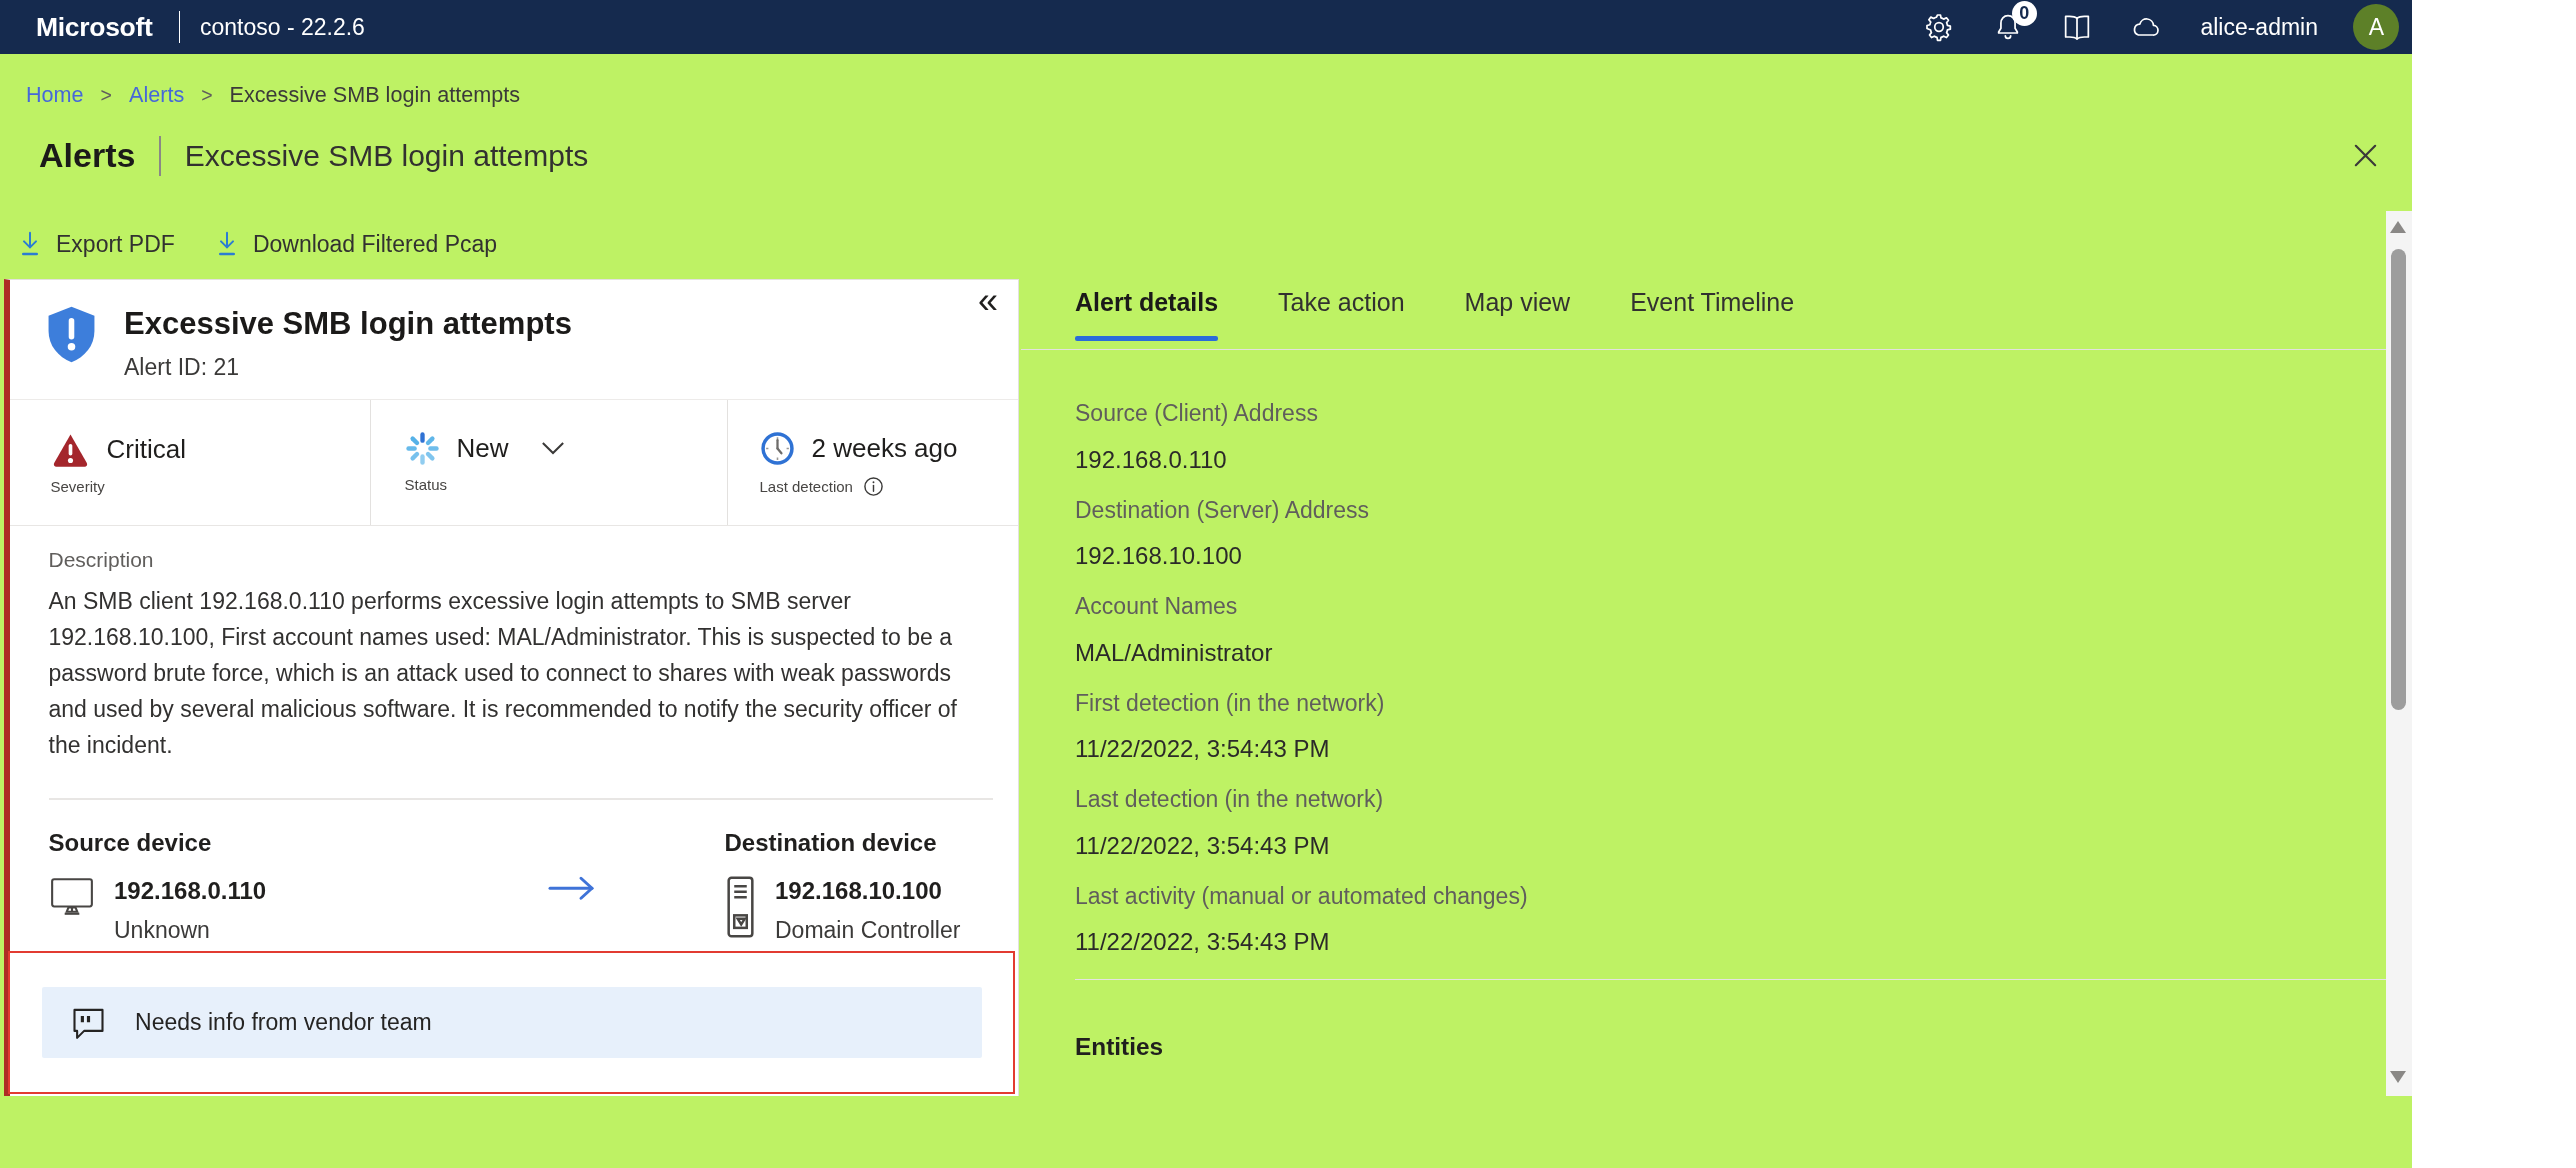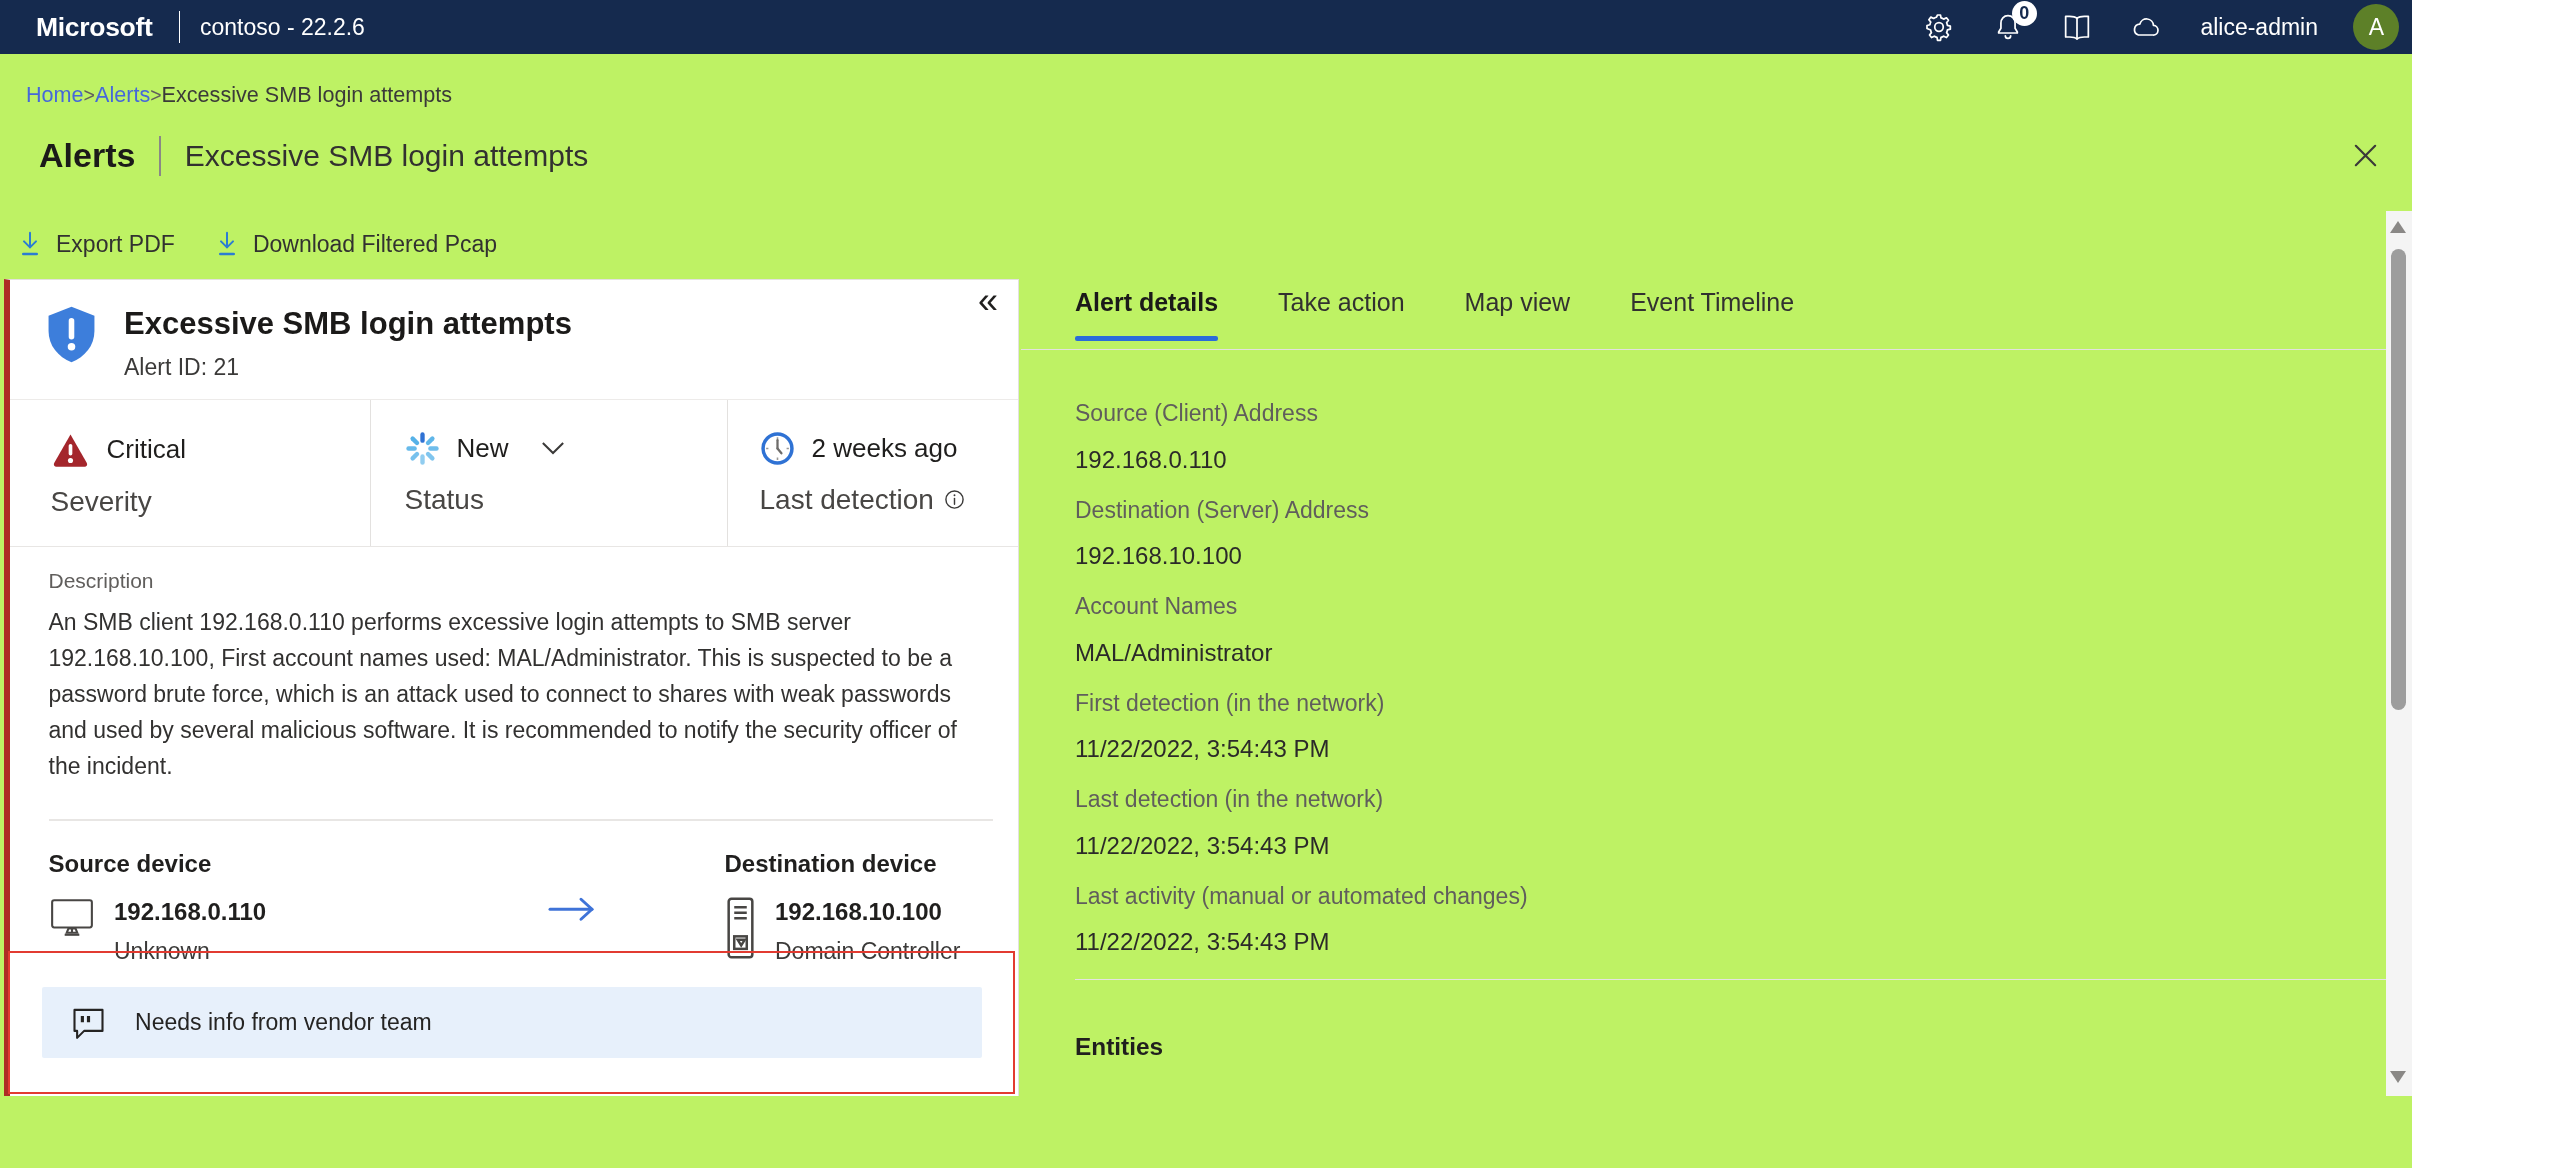--- a/index.html
+++ b/index.html
@@ -19,21 +19,21 @@
   .tb-btn svg { width:32px; height:32px; }
   .bell-wrap { position:relative; }
   .badge { position:absolute; top:-8.4px; right:-11.2px; width:25px; height:25px; border-radius:50%;
     background:#fff; color:#152a4e; font-size:18px; font-weight:700;
     display:flex; align-items:center; justify-content:center; }
   .tb-user { font-size:23px; margin-left:2.8px; }
   .avatar { width:46px; height:46px; border-radius:50%; background:#5d8028; color:#fff;
     font-size:23px; display:flex; align-items:center; justify-content:center; margin-left:1.4px; cursor:pointer; }
 
   
-  .breadcrumb { position:absolute; top:82px; left:26px; display:flex; align-items:center; font-size:21.6px; }
+  .breadcrumb { position:absolute; top:82px; left:26px; display:flex; align-items:center; gap:17px; font-size:21.6px; }
   .crumb-link { color:#4668d9; cursor:pointer; }
   .crumb-sep { color:#605e5c; font-size:19.5px; }
   .crumb-current { color:#3b3a39; }
 
   
   .titlerow { position:absolute; top:133px; left:39px; right:31px; display:flex; align-items:center; height:45px; }
   .page-h1 { font-size:34px; font-weight:700; color:#1b1a19; }
   .title-pipe { width:1.4px; height:40px; background:#8a8886; margin:0 24px; }
   .page-sub { font-size:30px; font-weight:400; color:#323130; }
   .close-btn { margin-left:auto; width:32px; height:32px; display:flex; align-items:center; justify-content:center; cursor:pointer; }
@@ -50,21 +50,21 @@
   .shield { width:53px; height:59px; flex:0 0 auto; margin-top:2.8px; }
   .card-title { font-size:31px; font-weight:600; color:#1b1a19; margin-top:4.2px; }
   .alert-id { font-size:23px; color:#3b3a39; margin-top:11.2px; }
   .collapse-btn { position:absolute; top:1.4px; right:19.5px; font-size:36px; color:#201f1e; cursor:pointer; line-height:1.1; }
 
   .sev-row { display:flex; border-bottom:1.4px solid #e8e6e4; }
   .sev-col { padding:31px 0 28px 41px; width:360px; }
   .sev-col + .sev-col { border-left:1.4px solid #e3e1df; width:357px; padding-left:34px; }
   .sev-col:last-child { flex:1; width:auto; padding-left:32px; }
   .sev-value { display:flex; align-items:center; gap:17px; font-size:26px; color:#1f1e1d; }
-  .sev-caption { margin-top:18px; font-size:28px; color:#484644; display:flex; align-items:center; gap:9.8px; }
+  .sev-caption { margin-top:10px; font-size:15px; color:#484644; display:flex; align-items:center; gap:9.8px; }
   .chev-down { margin-left:15.4px; cursor:pointer; }
 
   .desc { padding:22.3px 36px 0 39px; }
   .desc-label { font-size:21px; color:#605e5c; }
   .desc-text { margin-top:11.2px; font-size:23px; line-height:36px; color:#323130; max-width:932px; }
 
   .rule-inset { margin:35px 25px 0 39px; height:1.4px; background:#e8e6e4; }
 
   .devices { padding:29px 25px 0 39px; display:flex; }
   .device { width:419px; }

